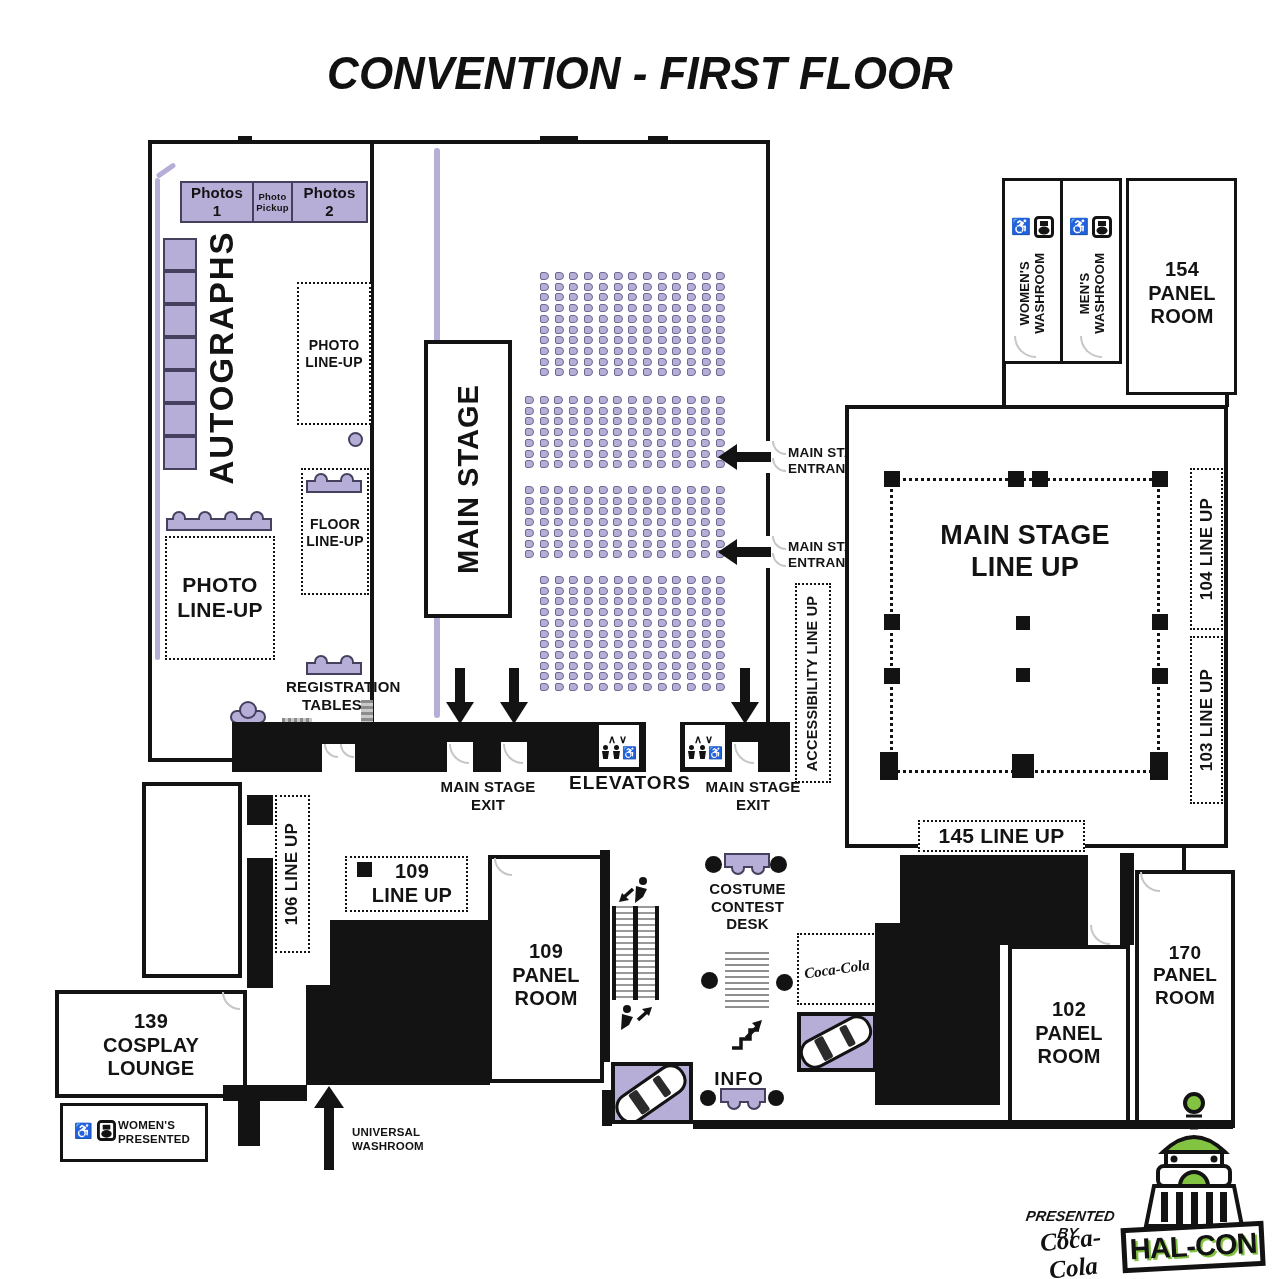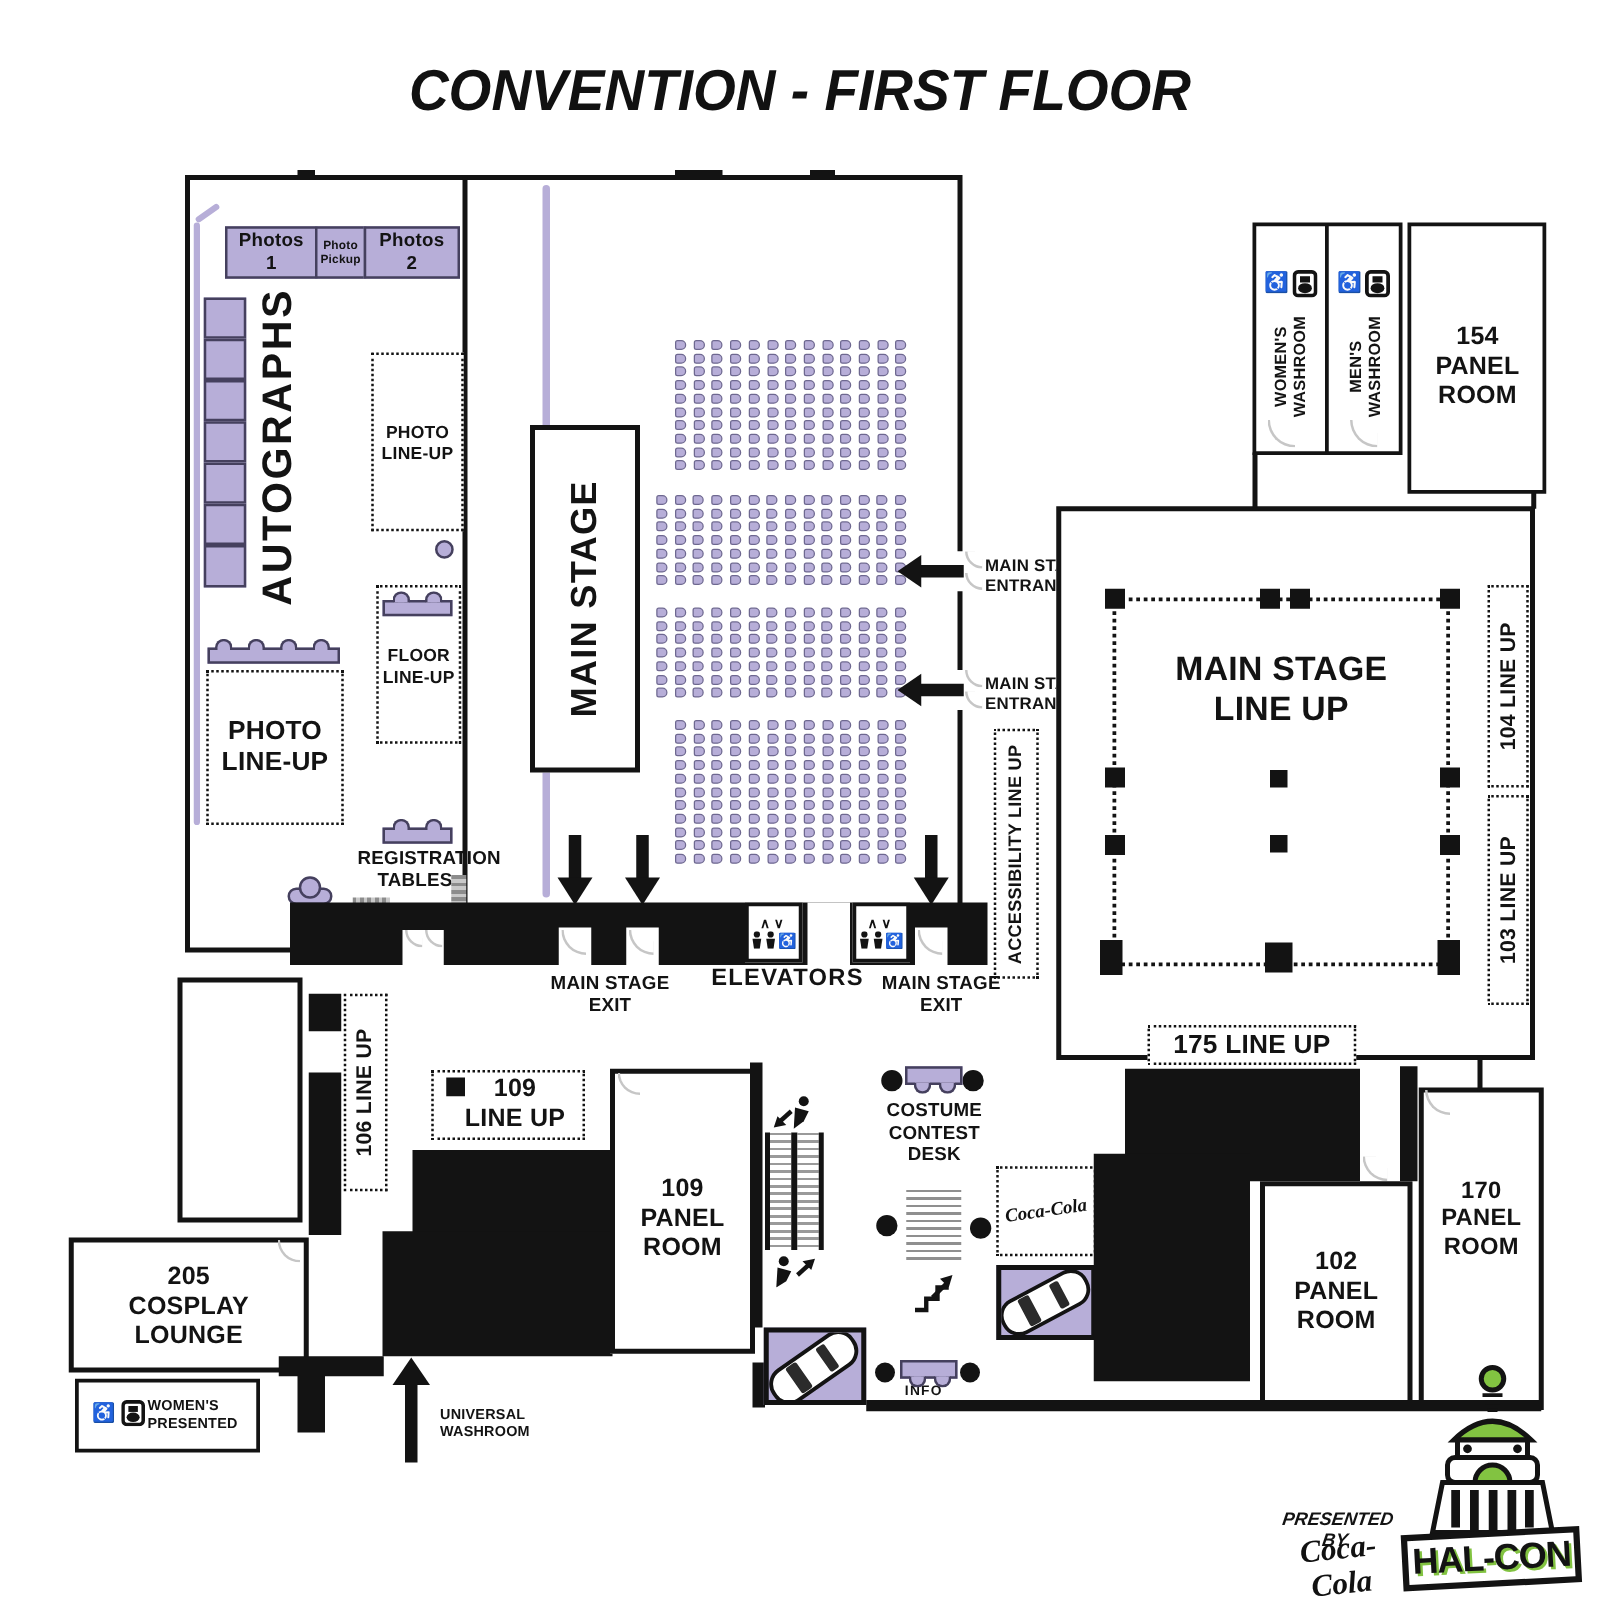--- a/index.html
+++ b/index.html
@@ -733,21 +733,21 @@
   <div class="lbl" style="left:697px;top:778px;width:112px;font-size:15px;">MAIN STAGE
 EXIT</div>
 
   <div class="room" style="left:142px;top:782px;width:100px;height:196px;"></div>
   <div class="wall" style="left:247px;top:795px;width:26px;height:30px;"></div>
   <div class="wall" style="left:247px;top:858px;width:26px;height:130px;"></div>
   <div class="dash" style="left:275px;top:795px;width:35px;height:158px;"></div>
   <div class="lbl vwrap" style="left:217px;top:864px;width:150px;font-size:17px;">106 LINE UP</div>
 
   <div class="room" style="left:55px;top:990px;width:192px;height:108px;"></div>
-  <div class="lbl" style="left:62px;top:1010px;width:178px;font-size:20px;">205
+  <div class="lbl" style="left:62px;top:1010px;width:178px;font-size:20px;">139
 COSPLAY
 LOUNGE</div>
   <div class="arc" style="left:222px;top:992px;width:18px;height:18px;"></div>
 
   <div class="wall" style="left:223px;top:1085px;width:84px;height:16px;"></div>
   <div class="wall" style="left:238px;top:1100px;width:22px;height:46px;"></div>
 
   <div class="room thin" style="left:60px;top:1103px;width:148px;height:59px;"></div>
   <div class="abs" style="left:74px;top:1120px;display:flex;gap:4px;align-items:center;">
     <span class="wc-sym" style="font-size:15px;">♿</span>
@@ -840,21 +840,21 @@
 
   <div class="dot" style="left:701px;top:972px;width:17px;height:17px;"></div>
   <div class="dot" style="left:776px;top:974px;width:17px;height:17px;"></div>
   <div class="stripes" style="left:725px;top:952px;width:44px;height:58px;background:repeating-linear-gradient(to bottom,#8f8f8f 0 2px,#fff 2px 6px);"></div>
   <svg class="abs" style="left:728px;top:1012px;" width="40" height="40" viewBox="0 0 40 40">
     <path d="M4 36 h9 v-9 h9 v-9 h9" fill="none" stroke="#131313" stroke-width="3.5"></path>
     <path d="M18 26 L30 14" fill="none" stroke="#131313" stroke-width="3.5"></path>
     <polygon points="34,8 24,11 31,18" fill="#131313"></polygon>
   </svg>
 
-  <div class="lbl" style="left:713px;top:1107px;width:52px;font-size:11px;letter-spacing:1px;">INFO</div>
+  <div class="lbl" style="left:713px;top:1068px;width:52px;font-size:19px;letter-spacing:1px;">INFO</div>
   <div class="dot" style="left:700px;top:1090px;width:16px;height:16px;"></div>
   <div class="dot" style="left:768px;top:1090px;width:16px;height:16px;"></div>
   <div class="tbl" style="left:720px;top:1088px;width:46px;height:15px;">
     <i class="chair below" style="left:5px;"></i>
     <i class="chair below" style="left:25px;"></i>
   </div>
 
   <div class="abs" style="left:611px;top:1062px;width:82px;height:62px;background:#b7aed8;border:4px solid #131313;box-sizing:border-box;overflow:hidden;">
     <svg width="80" height="36" viewBox="0 0 78 34" style="position:absolute;left:-4px;top:10px;transform:rotate(-35deg);">
       <rect x="2" y="3" width="74" height="28" rx="13" fill="#fff" stroke="#131313" stroke-width="3"></rect>
@@ -868,21 +868,21 @@
       <rect x="20" y="5" width="10" height="24" rx="2" fill="#2b2b2b"></rect>
       <rect x="48" y="6" width="8" height="22" rx="2" fill="#2b2b2b"></rect>
     </svg>
   </div>
 
   <div class="dash center-flex" style="left:797px;top:933px;width:80px;height:72px;">
     <span class="script" style="font-size:15px;transform:rotate(-8deg);">Coca-Cola</span>
   </div>
 
   <div class="dash center-flex" style="left:918px;top:820px;width:167px;height:32px;">
-    <div class="lbl" style="position:static;font-size:21px;">175 LINE UP</div>
+    <div class="lbl" style="position:static;font-size:21px;">145 LINE UP</div>
   </div>
   <div class="wall" style="left:900px;top:855px;width:188px;height:70px;"></div>
   <div class="wall" style="left:1000px;top:920px;width:88px;height:25px;"></div>
   <div class="wall" style="left:875px;top:923px;width:125px;height:182px;"></div>
   <div class="wall" style="left:1120px;top:853px;width:14px;height:92px;"></div>
 
   <div class="room" style="left:1008px;top:945px;width:122px;height:183px;"></div>
   <div class="lbl" style="left:1012px;top:998px;width:114px;font-size:20px;">102
 PANEL
 ROOM</div>

